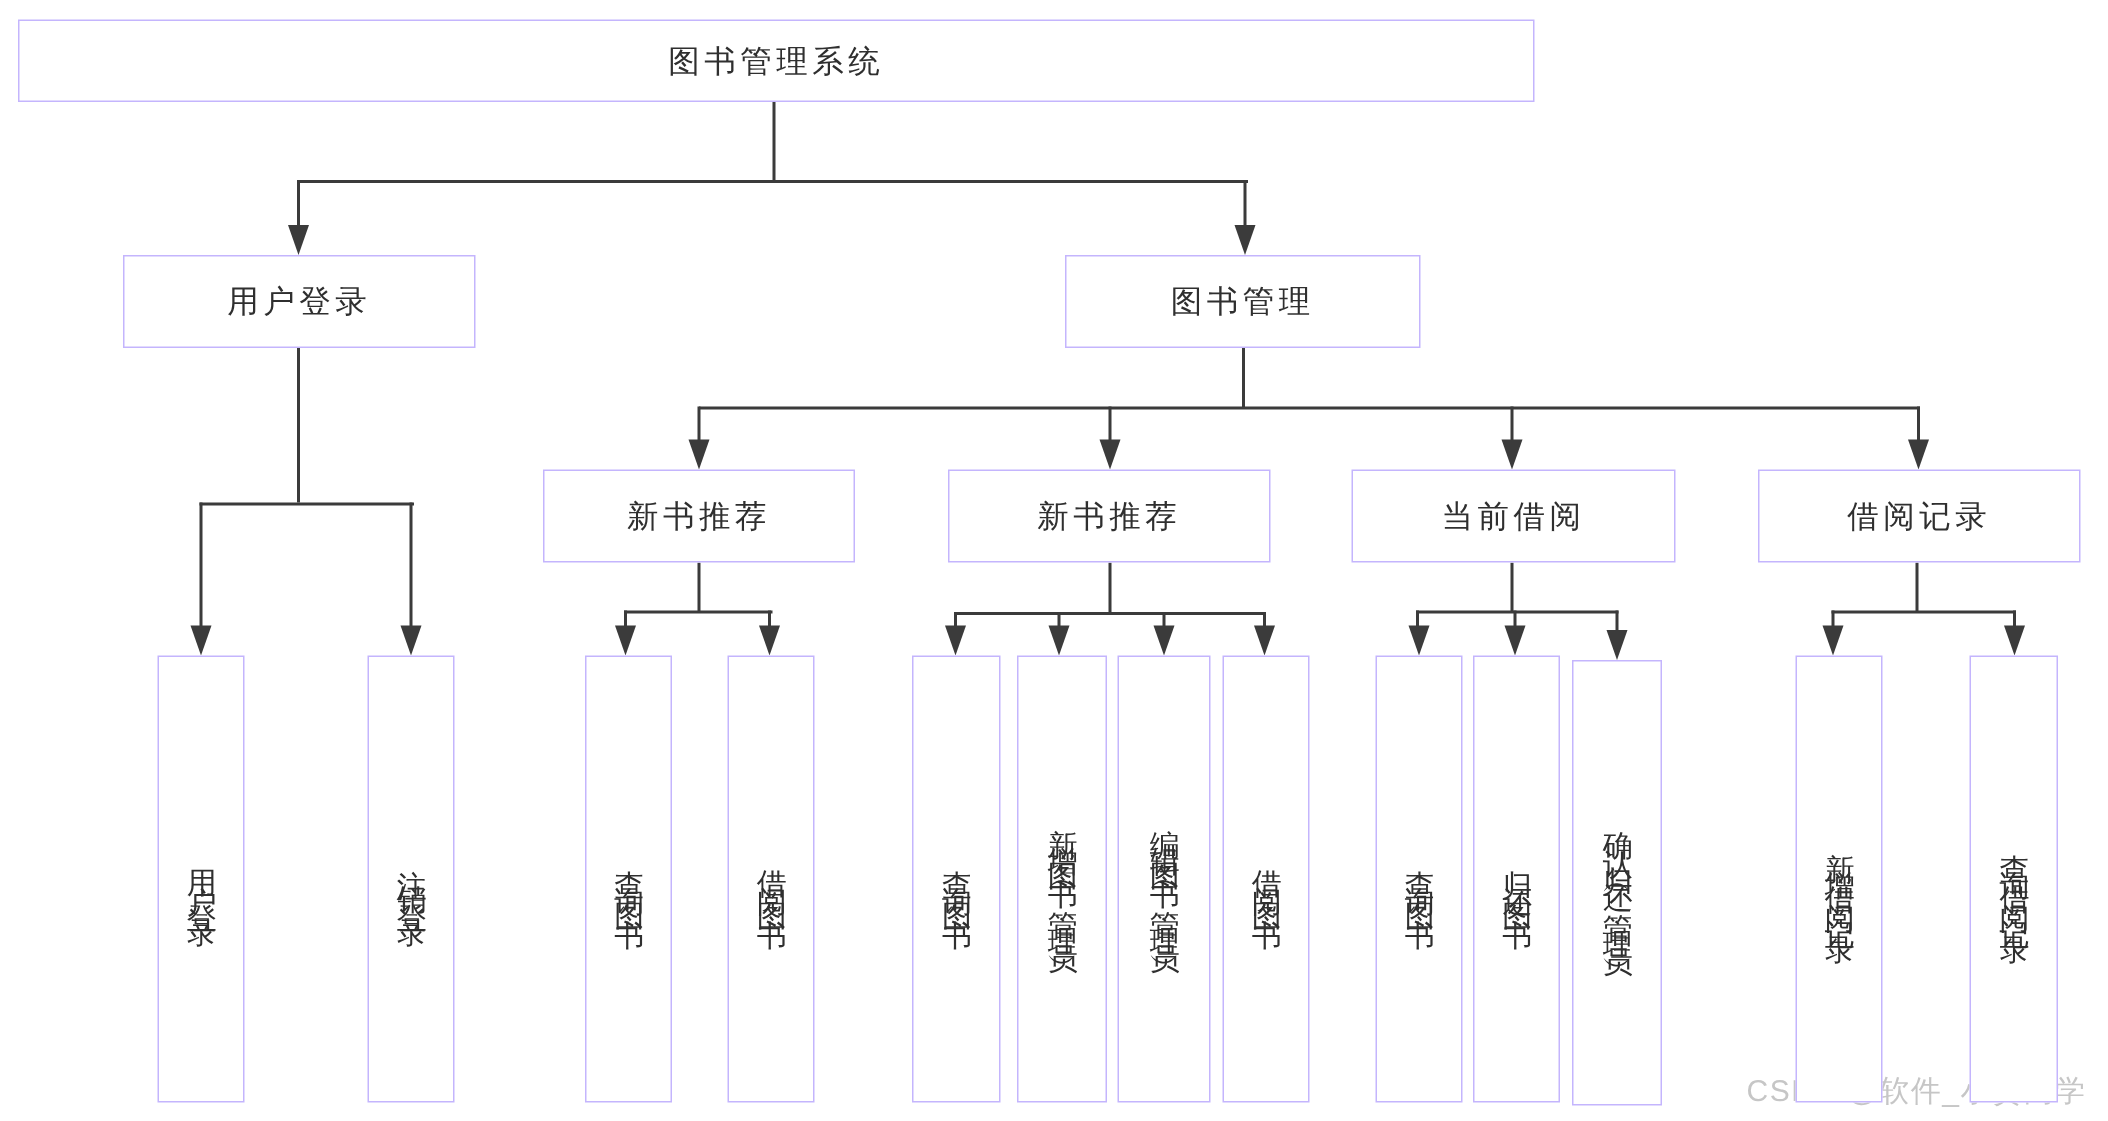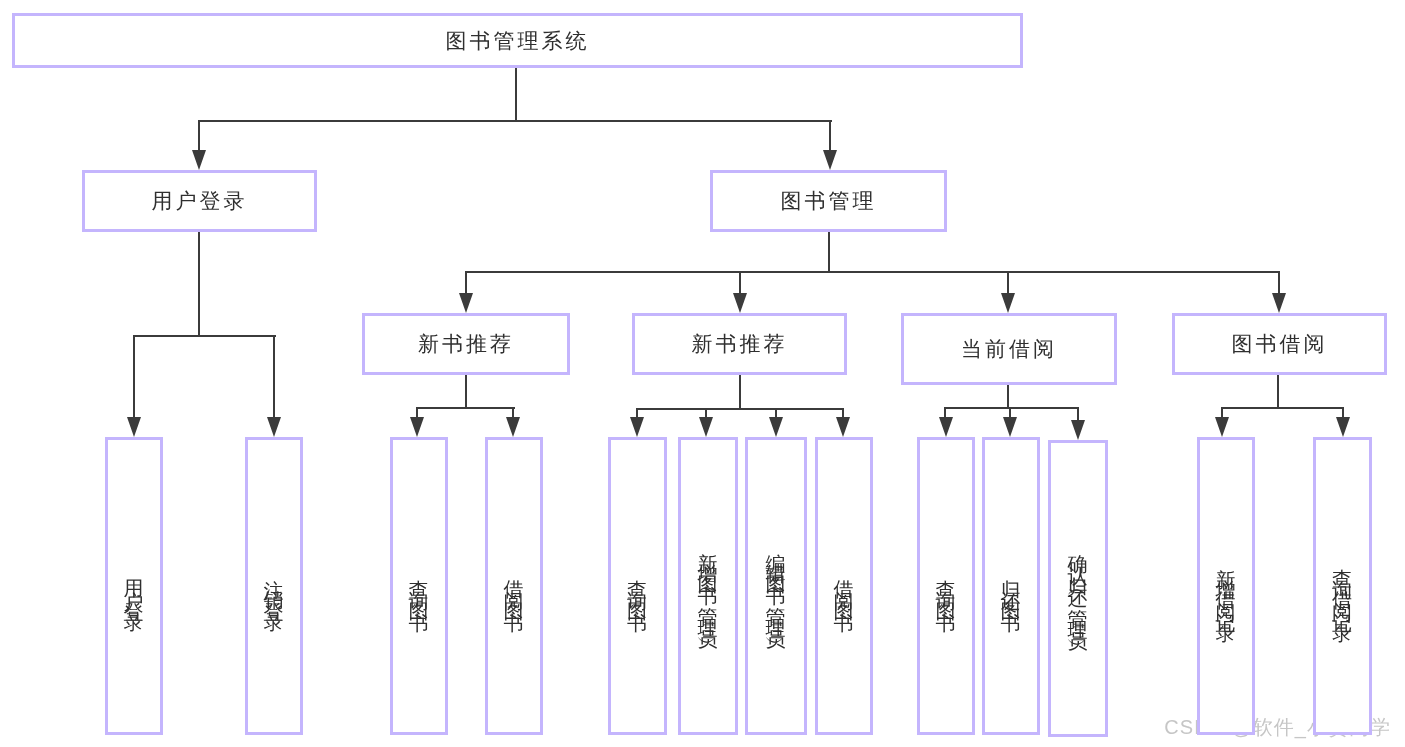--- a/index.html
+++ b/index.html
@@ -8,21 +8,21 @@
     width: 1405px;
     height: 747px;
     background: #ffffff;
     font-family: "Liberation Sans", sans-serif;
     overflow: hidden;
   }
   .node {
     position: absolute;
     box-sizing: border-box;
     background: #ffffff;
-    border: 3px solid #c4b5fd;
+    border: 1px solid #c4b5fd;
     display: flex;
     align-items: center;
     justify-content: center;
     color: #2f2f2f;
   }
   .node .label {
     font-size: 21px;
     letter-spacing: 3px;
     white-space: nowrap;
     text-align: center;
@@ -120,25 +120,25 @@
     </div>
     <div class="node" style="left: 710px; top: 170px; width: 237px; height: 62px;">
       <span class="label">图书管理</span>
     </div>
     <div class="node" style="left: 362px; top: 313px; width: 208px; height: 62px;">
       <span class="label">新书推荐</span>
     </div>
     <div class="node" style="left: 632px; top: 313px; width: 215px; height: 62px;">
       <span class="label">新书推荐</span>
     </div>
-    <div class="node" style="left: 901px; top: 313px; width: 216px; height: 72px;">
+    <div class="node" style="left: 901px; top: 313px; width: 216px; height: 62px;">
       <span class="label">当前借阅</span>
     </div>
     <div class="node" style="left: 1172px; top: 313px; width: 215px; height: 62px;">
-      <span class="label">图书借阅</span>
+      <span class="label">借阅记录</span>
     </div>
     <div class="node vertical" style="left: 105px; top: 437px; width: 58px; height: 298px;">
       <span class="label">用户登录</span>
     </div>
     <div class="node vertical" style="left: 245px; top: 437px; width: 58px; height: 298px;">
       <span class="label">注销登录</span>
     </div>
     <div class="node vertical" style="left: 390px; top: 437px; width: 58px; height: 298px;">
       <span class="label">查询图书</span>
     </div>

